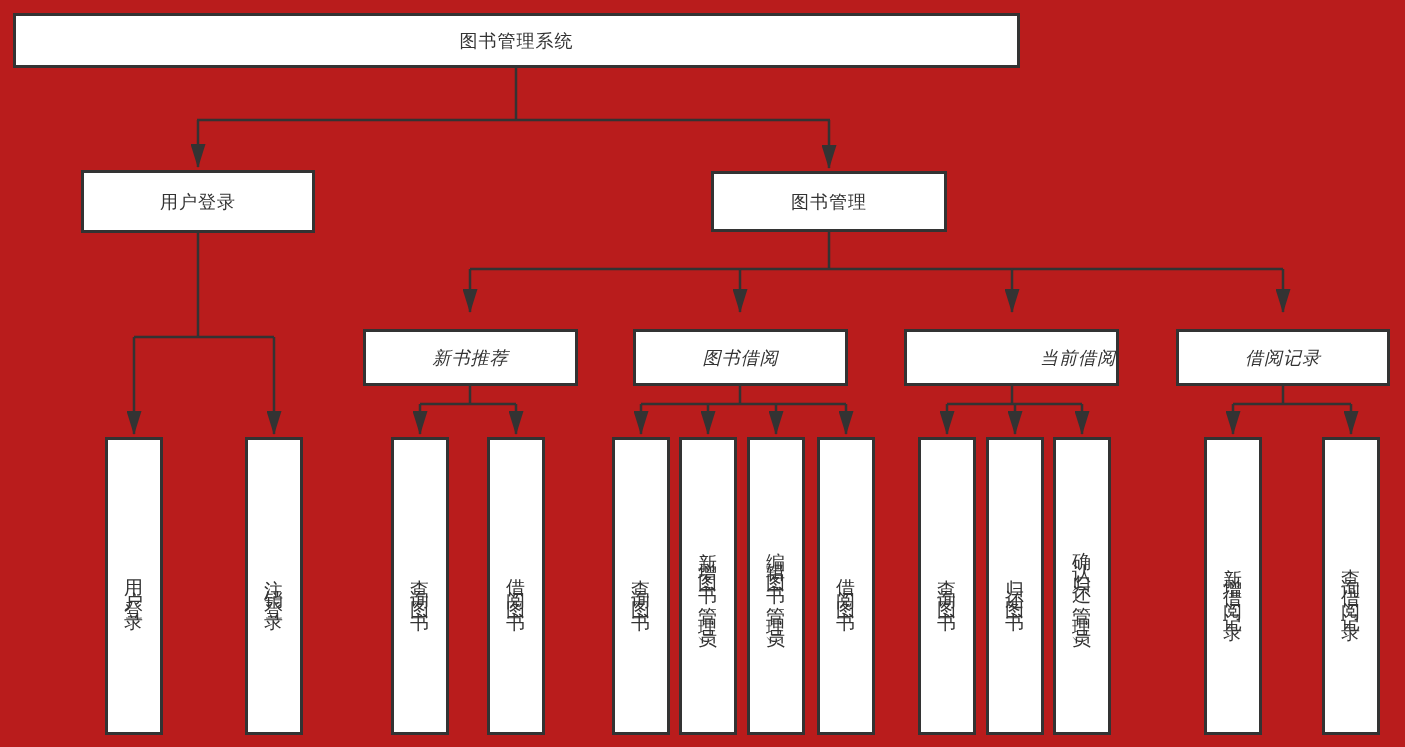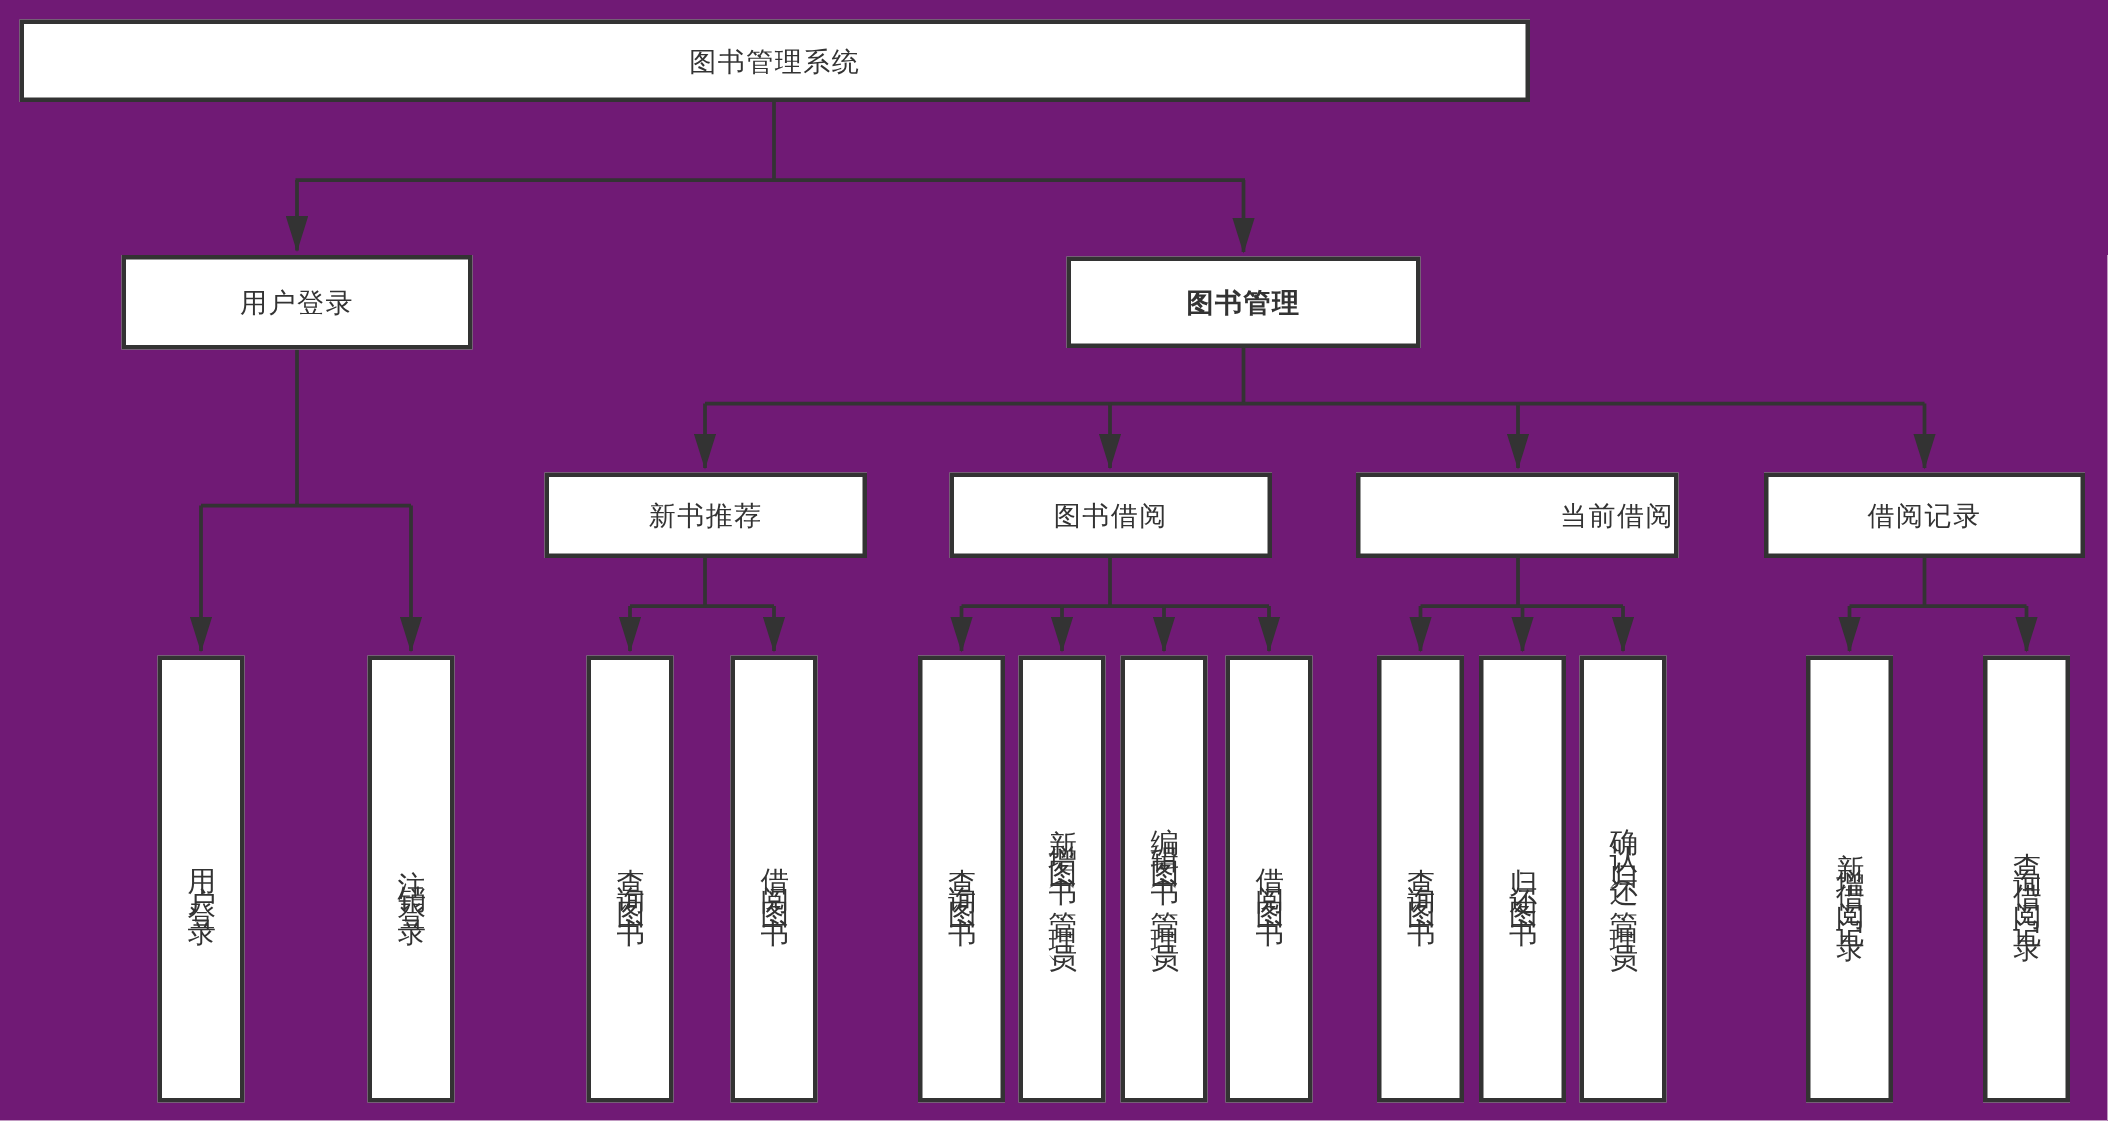--- a/index.html
+++ b/index.html
@@ -5,21 +5,21 @@
   html, body {
     margin: 0;
     padding: 0;
     background: #ffffff;
     font-family: "Liberation Sans", "DejaVu Sans", sans-serif;
   }
   .canvas {
     position: relative;
     width: 1405px;
     height: 747px;
-    background: #701a75;
+    background: #b91c1c;
     overflow: hidden;
   }
   .edges {
     position: absolute;
     left: 0;
     top: 0;
     width: 1405px;
     height: 747px;
     z-index: 1;
   }
@@ -47,22 +47,22 @@
   .leaf .lbl {
     writing-mode: vertical-rl;
     text-orientation: mixed;
     font-size: 19px;
     letter-spacing: 11px;
     line-height: 1;
     white-space: normal;
   }
   .root-box   { left: 13px;  top: 13px;  width: 1007px; height: 55px; }
   .l2-a       { left: 81px;  top: 170px; width: 234px;  height: 63px; }
-  .l2-b       { left: 711px; top: 171px; width: 236px;  height: 61px; font-weight: bold; }
-  .l3         { top: 315px;  height: 57px; }
+  .l2-b       { left: 711px; top: 171px; width: 236px;  height: 61px; }
+  .l3         { top: 329px;  height: 57px; font-style: italic; }
   .l3-a { left: 363px;  width: 215px; }
   .l3-b { left: 633px;  width: 215px; }
   .l3-c { left: 904px;  width: 215px; justify-content: flex-end; }
   .l3-d { left: 1176px; width: 214px; }
   .leaf-1  { left: 105px;  }
   .leaf-2  { left: 245px;  }
   .leaf-3  { left: 391px;  }
   .leaf-4  { left: 487px;  }
   .leaf-5  { left: 612px;  }
   .leaf-6  { left: 679px;  }

